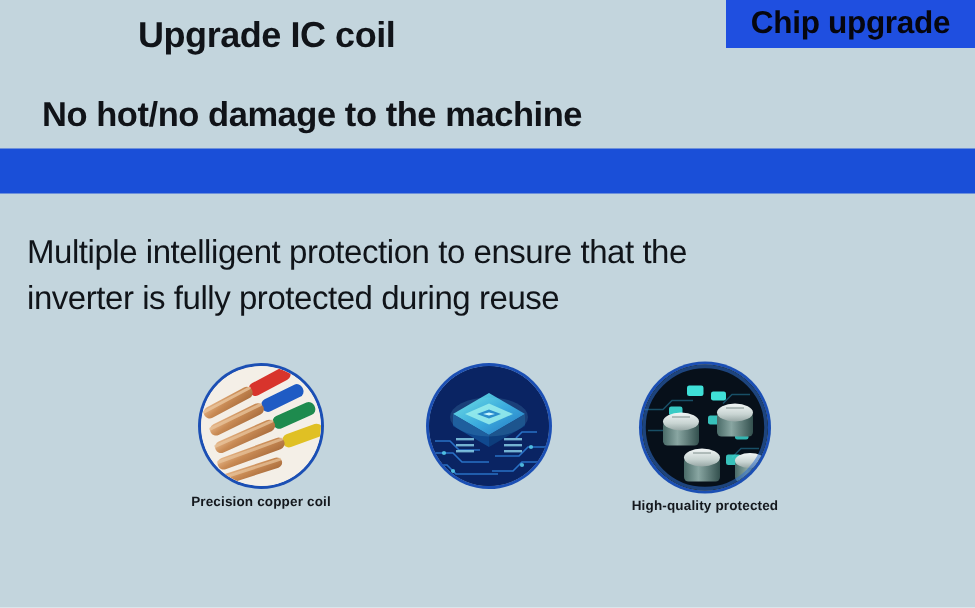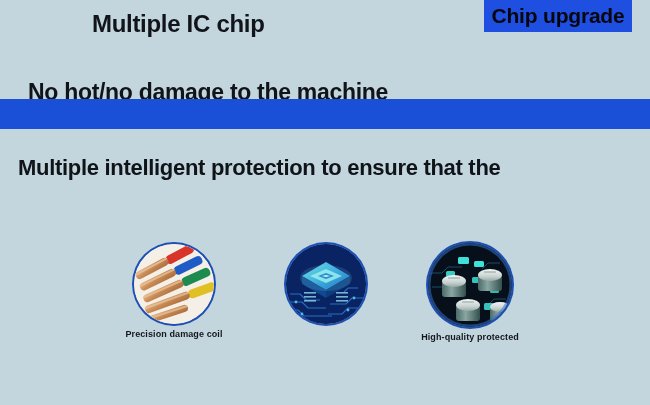--- a/index.html
+++ b/index.html
@@ -17,21 +17,21 @@
     width: 650px;
     height: 405px;
     background: #c3d5dd;
     overflow: hidden;
   }
   
   #chip-badge {
     position: absolute;
     left: 484px;
     top: 0px;
-    width: 148px;
+    width: 166px;
     height: 32px;
     background: #1f4fe0;
     display: flex;
     align-items: center;
     justify-content: center;
     overflow: hidden;
   }
   #chip-badge span {
     color: #06060e;
     font-size: 21px;
@@ -52,39 +52,38 @@
   }
   #title-sub {
     position: absolute;
     left: 28px;
     top: 63px;
     font-size: 23px;
     font-weight: bold;
     color: #101318;
     letter-spacing: -0.3px;
     white-space: nowrap;
-    margin-top: 16px;
   }
   
   #blue-band {
     position: absolute;
     left: 0px;
     top: 99px;
     width: 650px;
     height: 30px;
     background: #1a4fd8;
   }
   
   #body-text {
     position: absolute;
     left: 18px;
     top: 152px;
     width: 608px;
     font-size: 22px;
-    font-weight: bold;
+    font-weight: normal;
     color: #101419;
     line-height: 31px;
     letter-spacing: -0.3px;
   }
   #body-text .ln { display: block; }
   
   #features {
     position: absolute;
     left: 0px;
     top: 240px;
@@ -126,28 +125,29 @@
 </style>
 </head>
 <body>
 
 <div id="slide">
 
   <div id="chip-badge">
     <span>Chip upgrade</span>
   </div>
 
-  <div id="title-main">Multiple IC chip</div>
+  <div id="title-main">Upgrade IC coil</div>
 
   <div id="title-sub">No hot/no damage to the machine</div>
 
   <div id="blue-band"></div>
 
   <div id="body-text">
     <span class="ln">Multiple intelligent protection to ensure that the</span>
+    <span class="ln">inverter is fully protected during reuse</span>
   </div>
 
   <div id="features">
 
     <div class="feature" style="left:99px; top:4px;">
       <div class="disc-wrap">
         <div class="disc disc-coil">
           <svg width="80" height="80" viewBox="0 0 80 80">
             <defs>
               <clipPath id="c1">
@@ -187,21 +187,21 @@
               </g>
 
               <g transform="rotate(-18 40 40)">
                 <rect x="2" y="63" width="44" height="7" rx="3.5" fill="url(#cu)"></rect>
                 <rect x="2" y="64" width="44" height="2" rx="1" fill="#e8c49c" opacity="0.7"></rect>
               </g>
             </g>
           </svg>
         </div>
       </div>
-      <div class="cap">Precision damage coil</div>
+      <div class="cap">Precision copper coil</div>
     </div>
 
     <div class="feature" style="left:251px; top:4px;">
       <div class="disc-wrap">
         <div class="disc disc-chip">
           <svg width="80" height="80" viewBox="0 0 80 80">
             <defs>
               <clipPath id="c2">
                   <circle cx="40" cy="40" r="40"></circle>
                 </clipPath>

